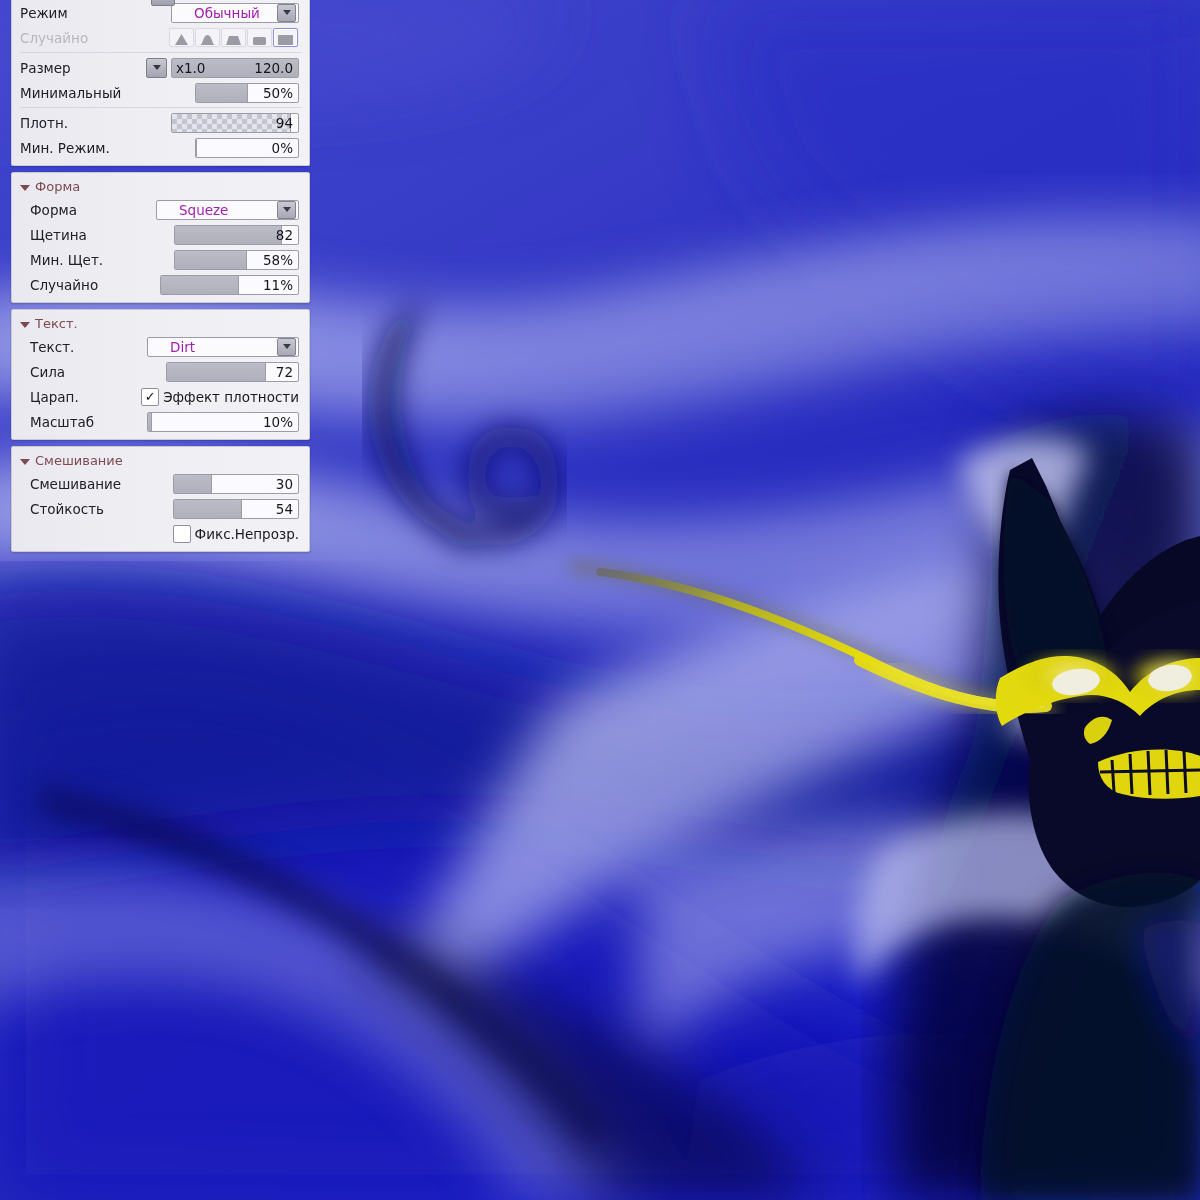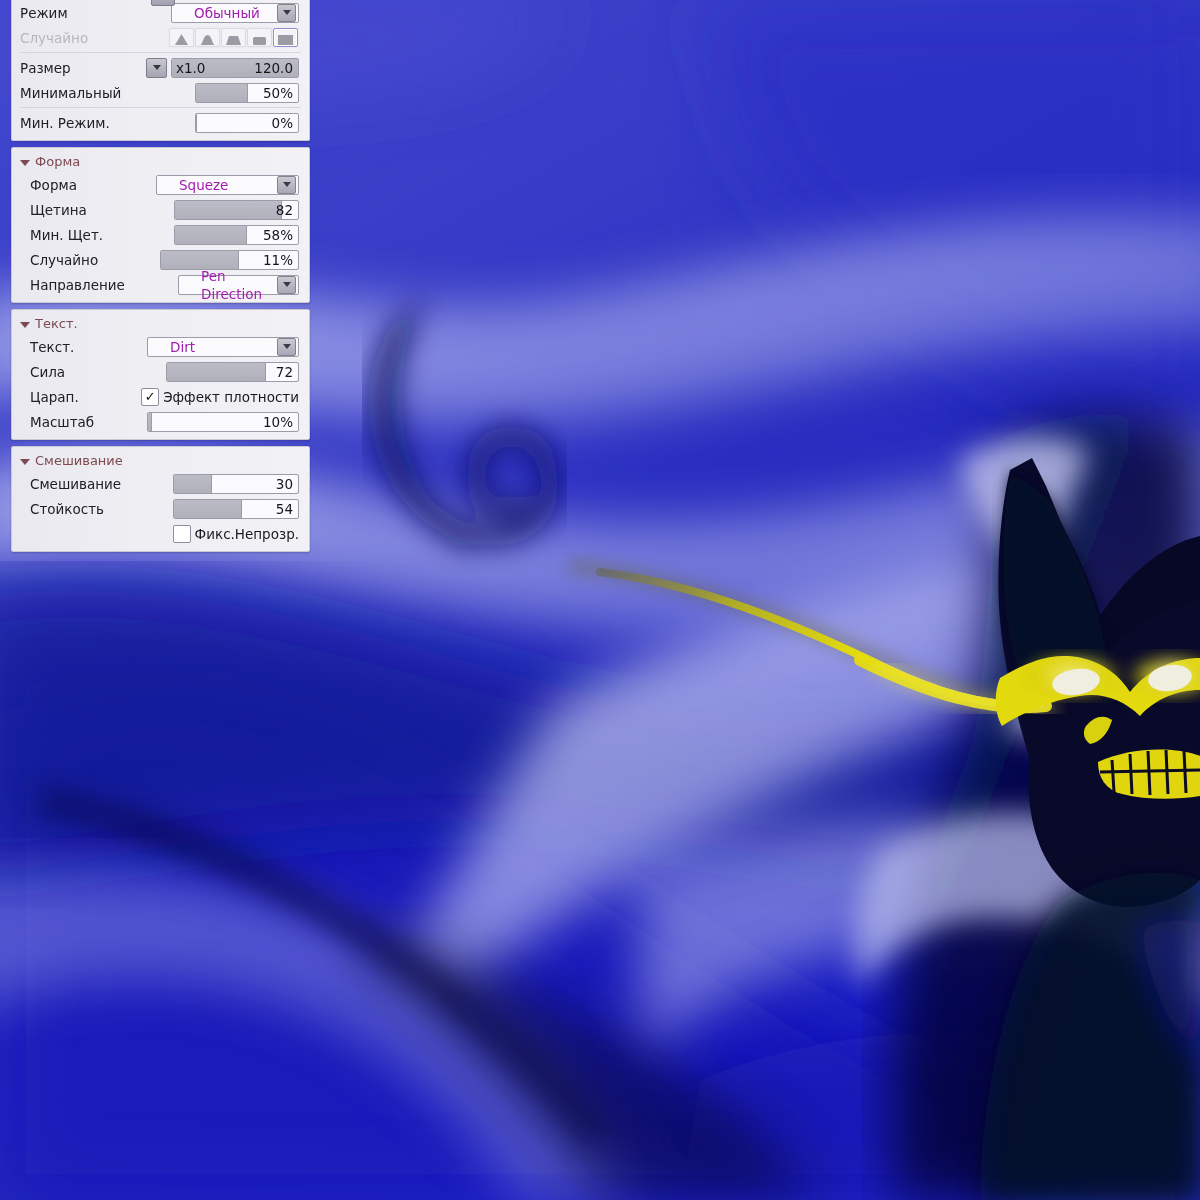--- a/index.html
+++ b/index.html
@@ -361,20 +361,29 @@
       <span class="ctl">
         <span class="slider" style="width:104px">
           <span class="fill" style="width:50%"></span>
           <span class="val">50%</span>
         </span>
       </span>
     </div>
 
     <div class="sep"></div>
 
+    <div class="row">
+      <span class="lab">Плотн.</span>
+      <span class="ctl">
+        <span class="slider" style="width:128px">
+          <span class="fill checker" style="width:94%"></span>
+          <span class="val">94</span>
+        </span>
+      </span>
+    </div>
 
     <div class="row">
       <span class="lab">Мин. Режим.</span>
       <span class="ctl">
         <span class="slider" style="width:104px">
           <span class="fill" style="width:0%"></span>
           <span class="val">0%</span>
         </span>
       </span>
     </div>
@@ -421,31 +430,20 @@
     <div class="row">
       <span class="lab ind">Случайно</span>
       <span class="ctl">
         <span class="slider" style="width:139px">
           <span class="fill" style="width:56%"></span>
           <span class="val">11%</span>
         </span>
       </span>
     </div>
 
-    <div class="row">
-      <span class="lab ind">Направление</span>
-      <span class="ctl">
-        <span class="combo" style="width:121px">
-          <span class="txt">Pen Direction</span>
-          <span class="cbtn">
-              <i></i>
-            </span>
-        </span>
-      </span>
-    </div>
   </div>
 
   <div class="pgroup">
     <div class="grp-head">
       <span class="tri"></span>
       <span>Текст.</span>
     </div>
 
     <div class="row">
       <span class="lab ind">Текст.</span>

